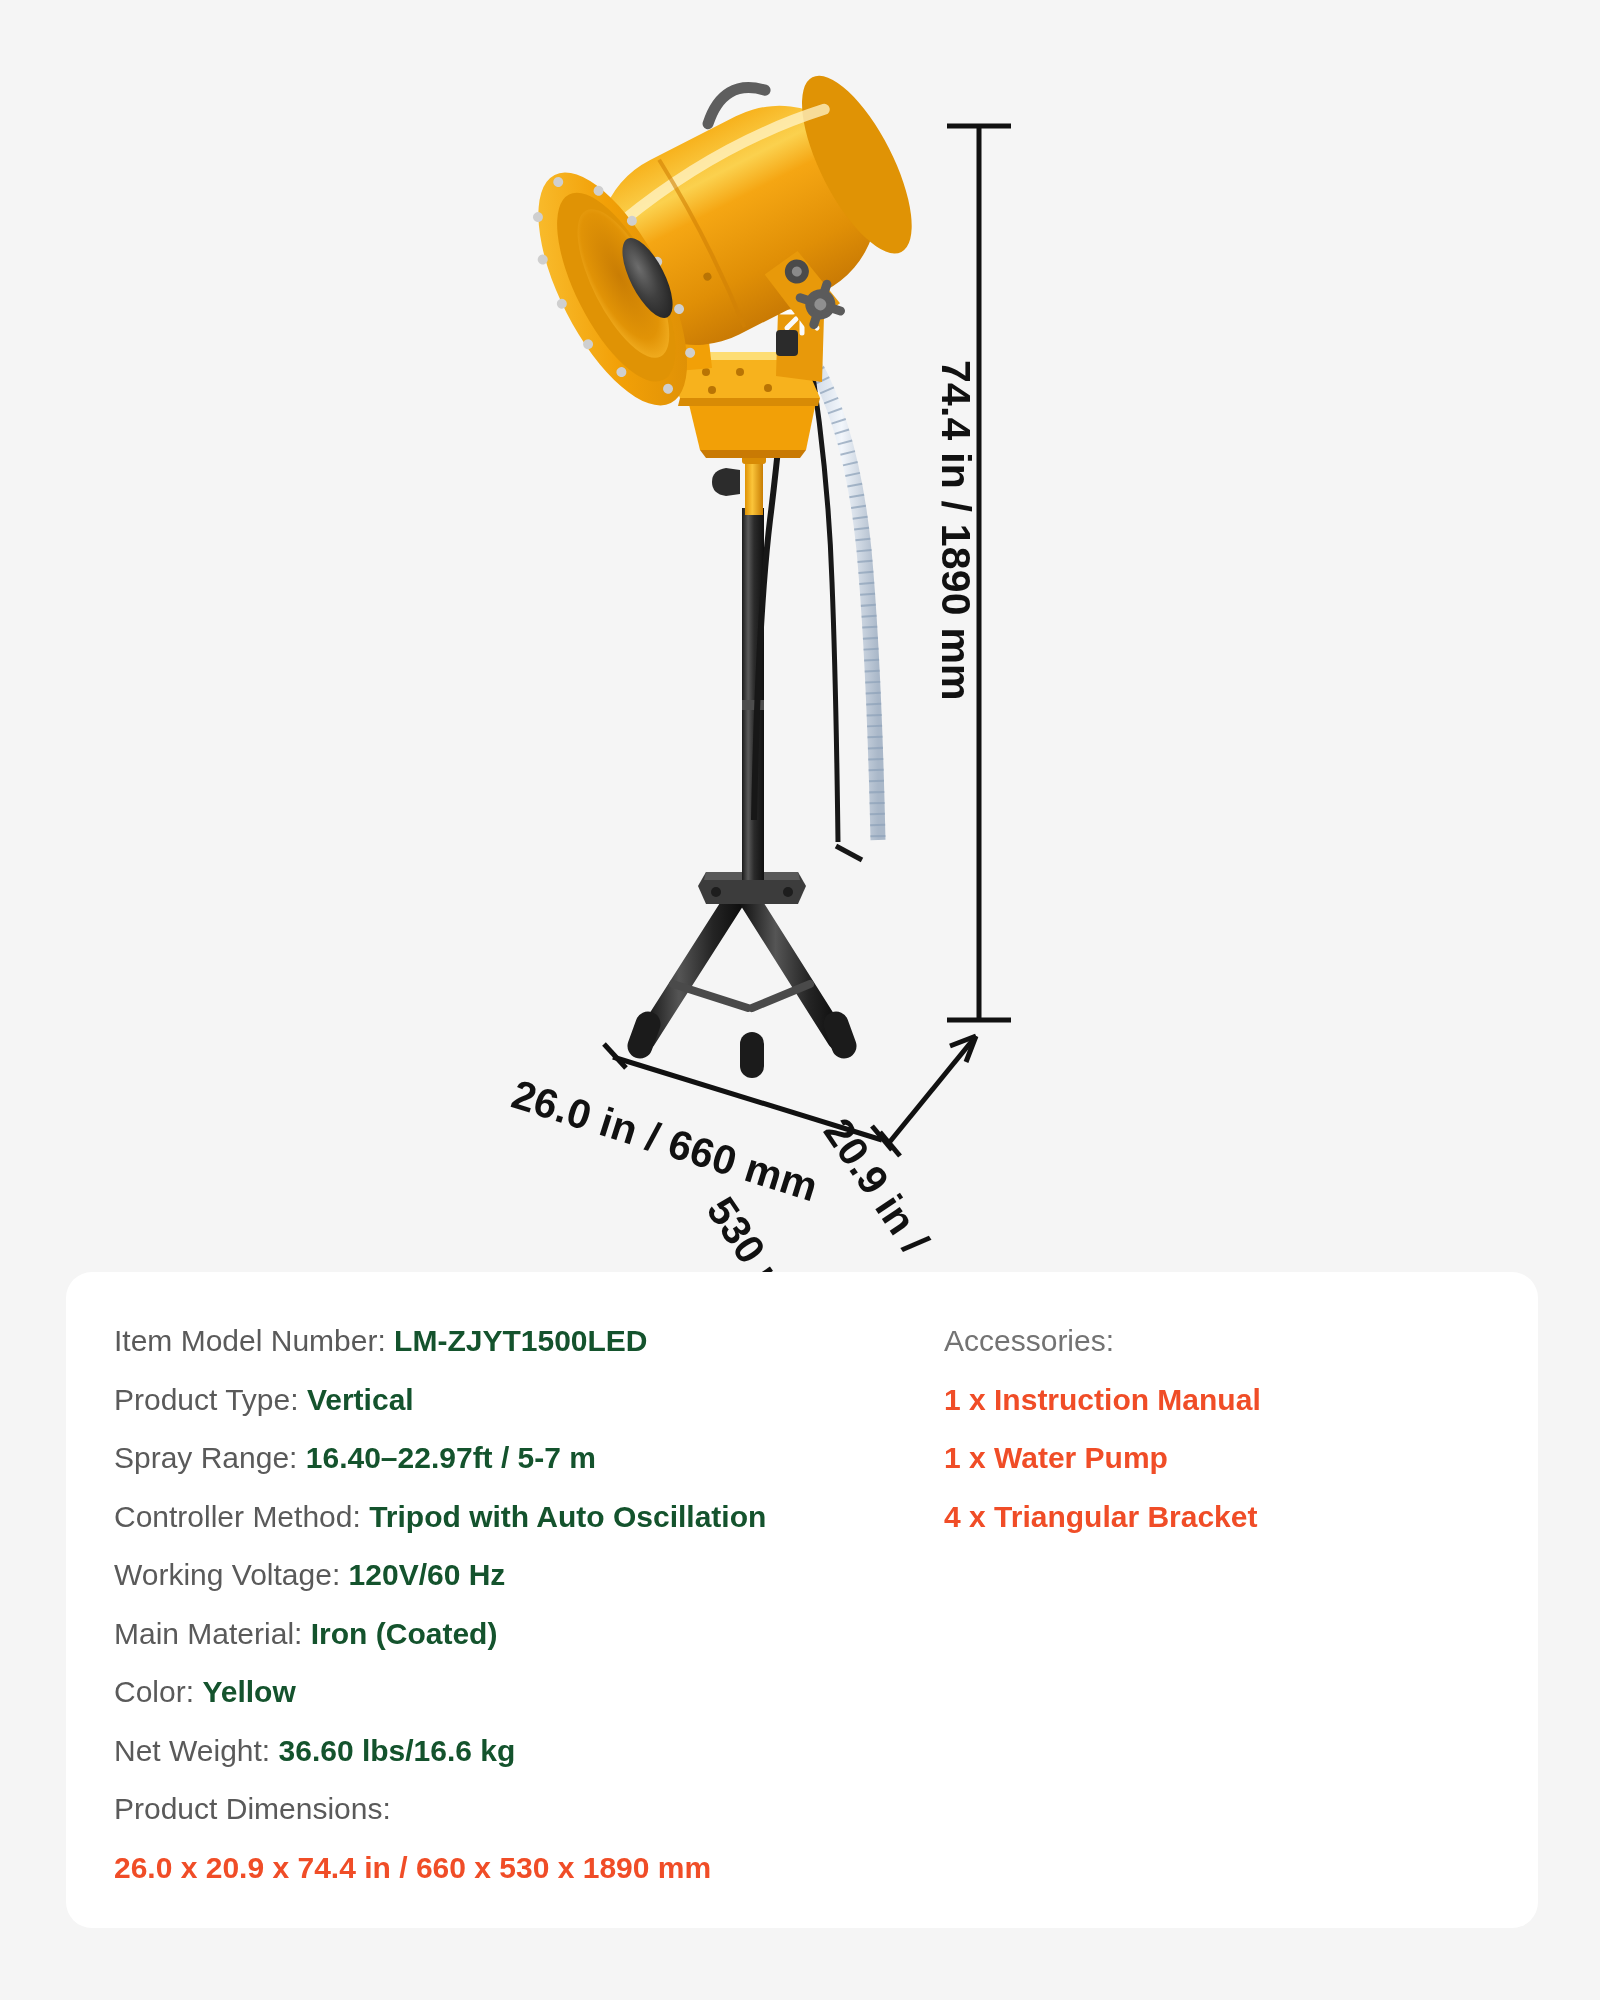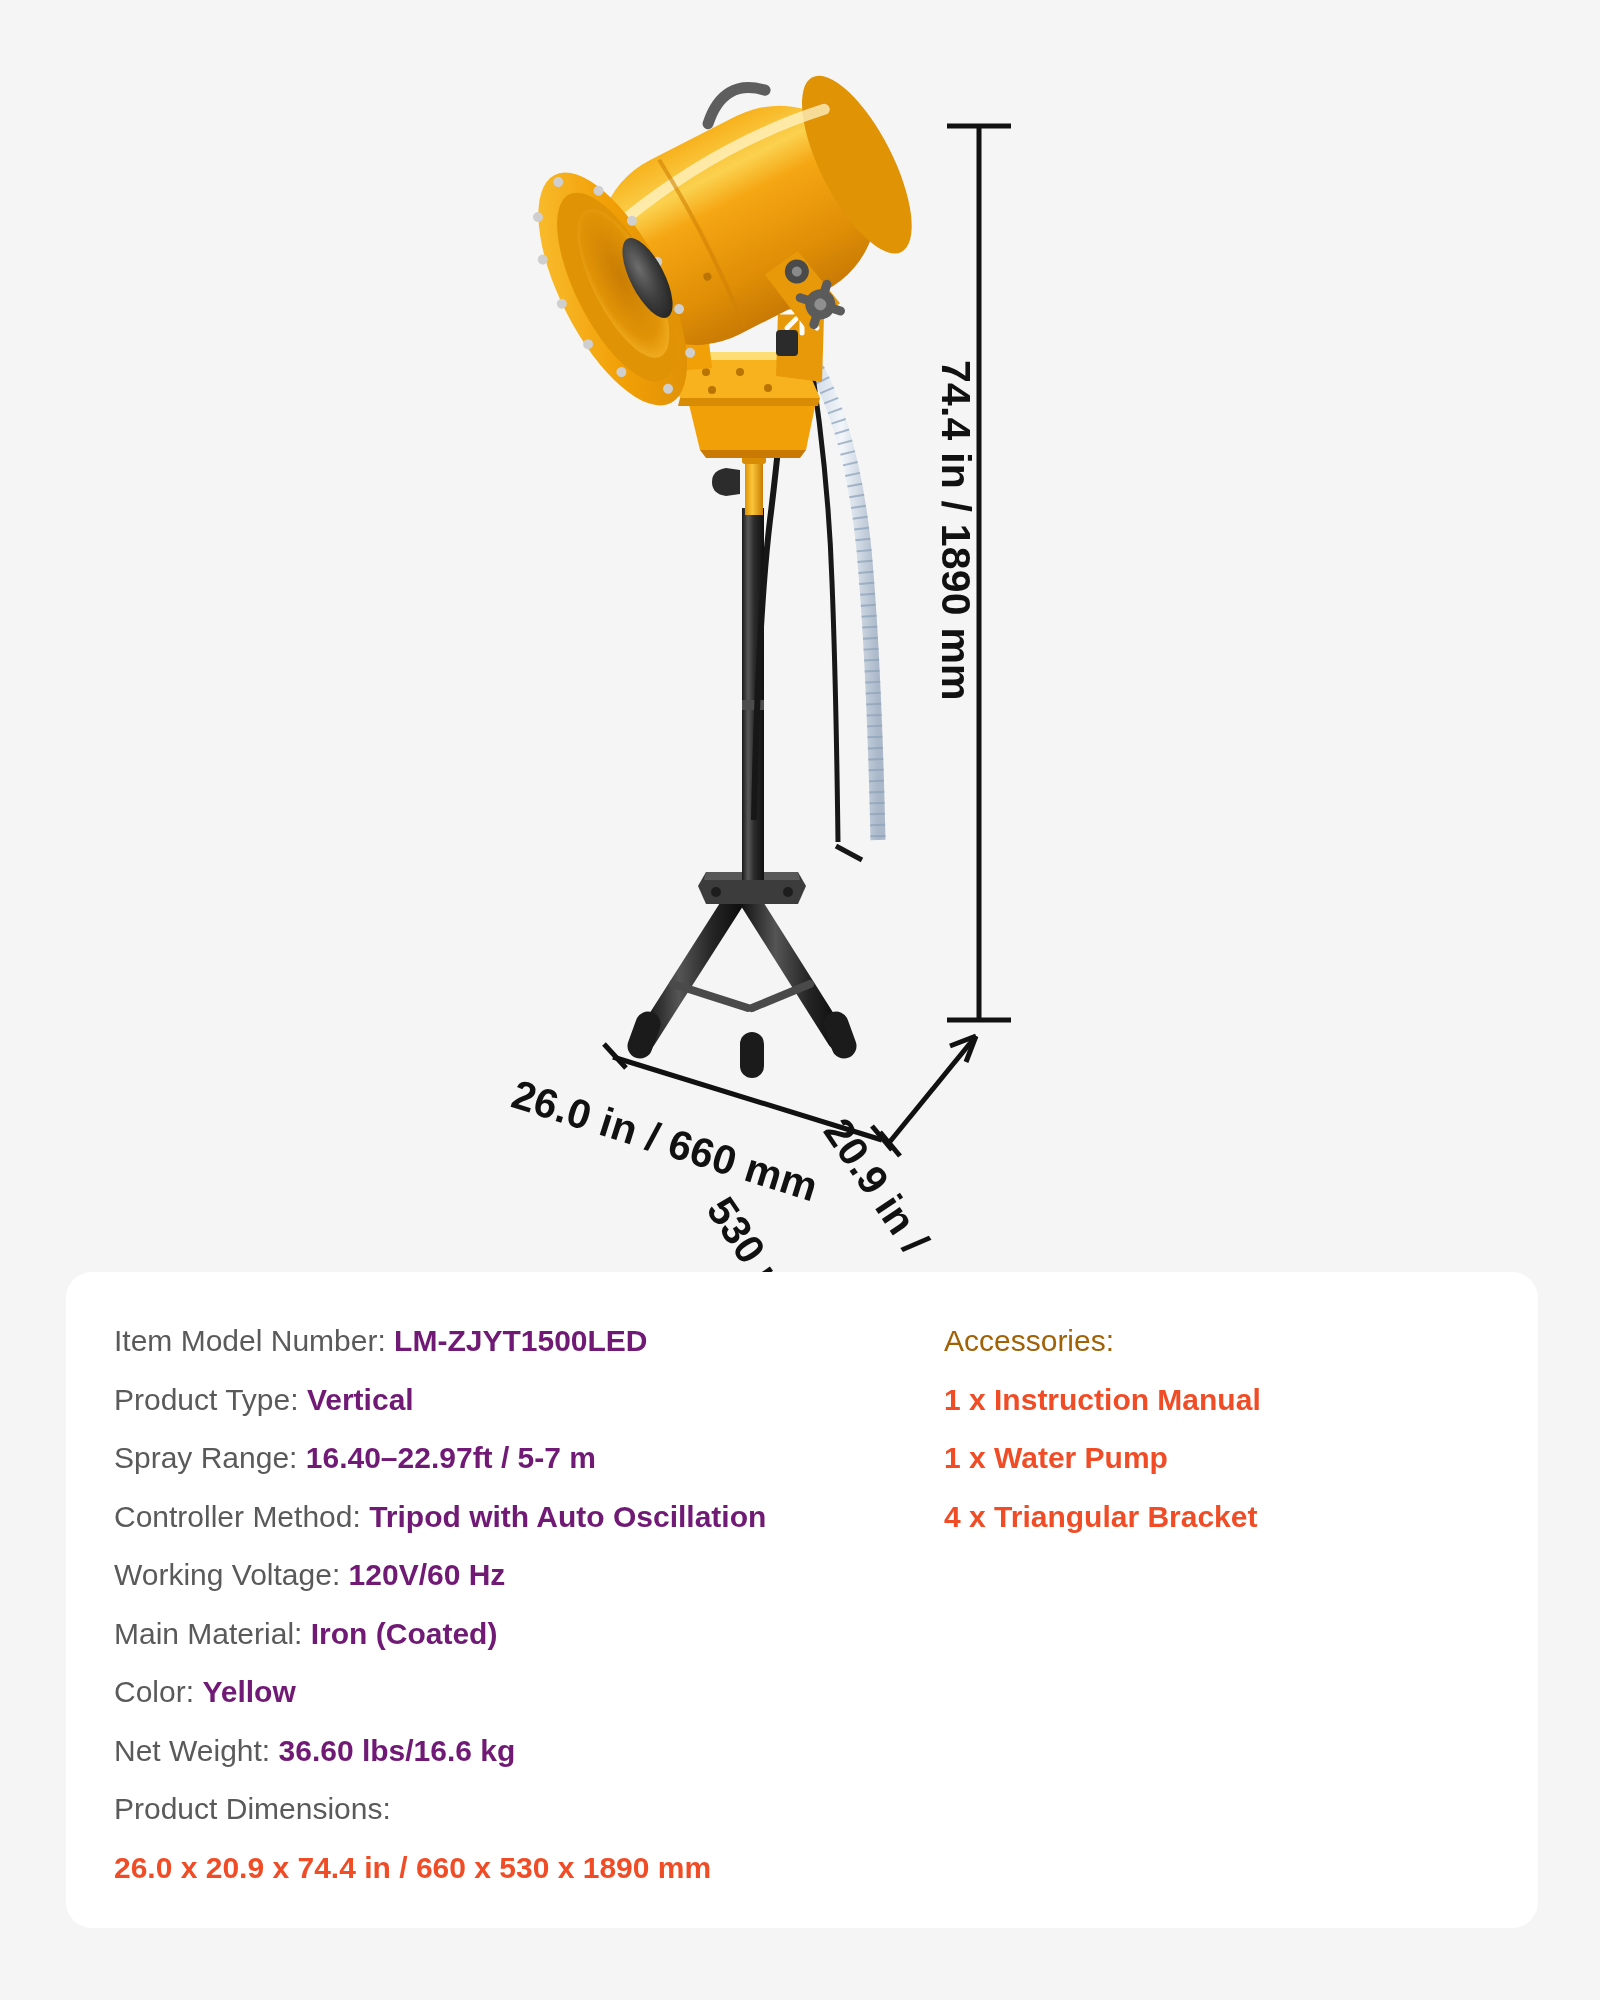--- a/index.html
+++ b/index.html
@@ -40,23 +40,23 @@
     box-sizing:border-box;
     padding:40px 44px 40px 48px;
     display:flex;
   }
   .col-left{width:830px;flex:0 0 830px;}
   .col-right{flex:1;}
   .spec-line{
     font-size:30px;line-height:58.5px;
     color:#5a5a5a;font-weight:400;white-space:nowrap;
   }
-  .spec-line .val{color:#701a75;font-weight:700;}
+  .spec-line .val{color:#14532d;font-weight:700;}
   .acc-head{
-    font-size:30px;line-height:58.5px;color:#a16207;font-weight:400;
+    font-size:30px;line-height:58.5px;color:#737373;font-weight:400;
   }
   .acc-item{
     font-size:30px;line-height:58.5px;color:#f04d27;font-weight:700;
     white-space:nowrap;
   }
   .dims-val{
     font-size:30px;line-height:58.5px;color:#f04d27;font-weight:700;
   }
 </style>
 </head>

